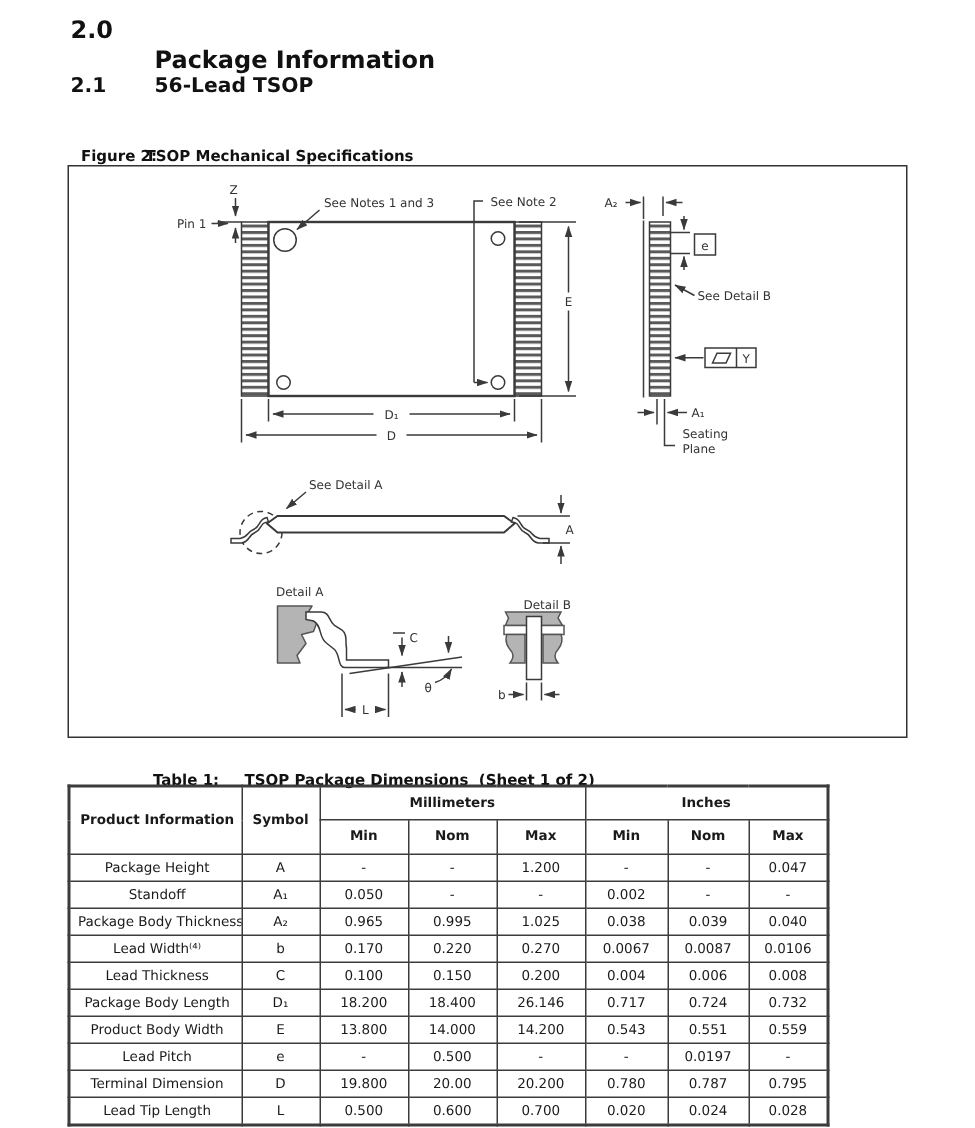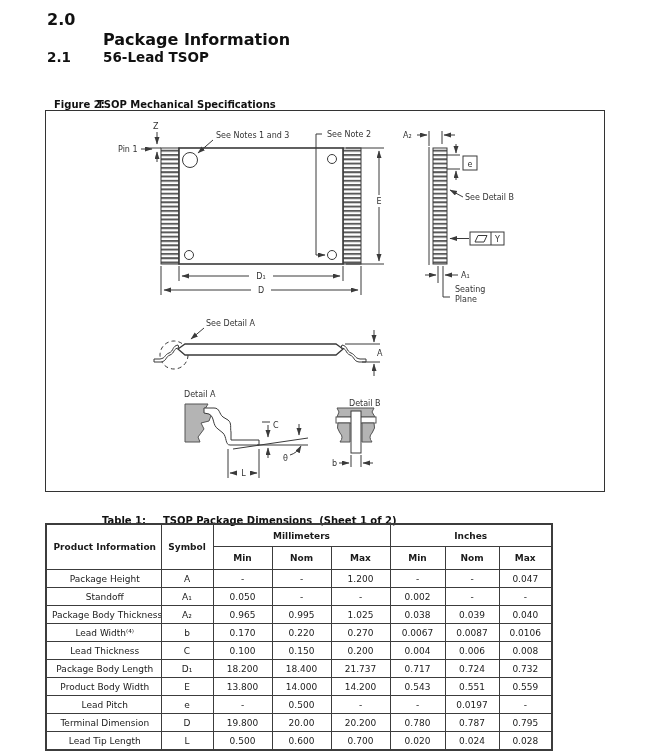--- a/index.html
+++ b/index.html
@@ -276,21 +276,21 @@
         <td>0.200</td>
         <td>0.004</td>
         <td>0.006</td>
         <td>0.008</td>
       </tr>
       <tr>
         <td class="prod">Package Body Length</td>
         <td>D₁</td>
         <td>18.200</td>
         <td>18.400</td>
-        <td>21.737</td>
+        <td>26.146</td>
         <td>0.717</td>
         <td>0.724</td>
         <td>0.732</td>
       </tr>
       <tr>
         <td class="prod">Product Body Width</td>
         <td>E</td>
         <td>13.800</td>
         <td>14.000</td>
         <td>14.200</td>

